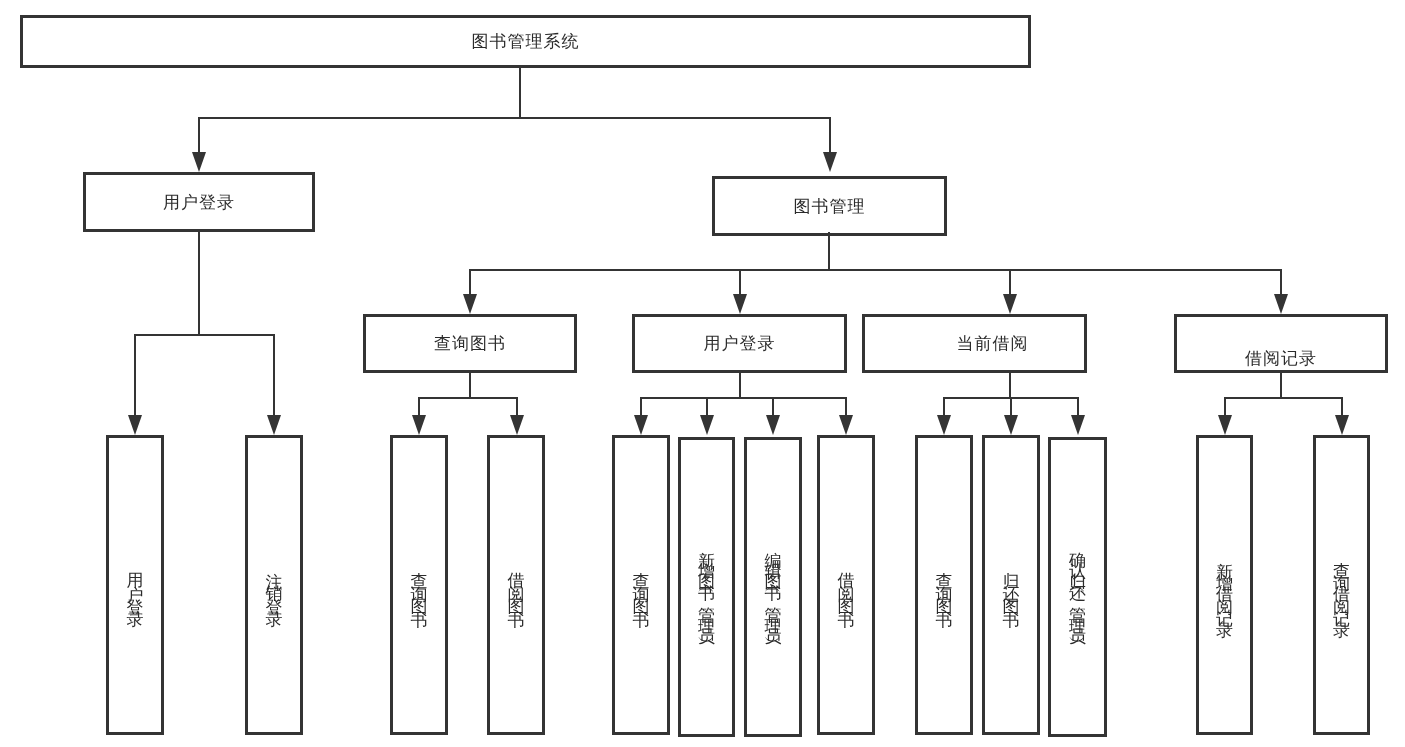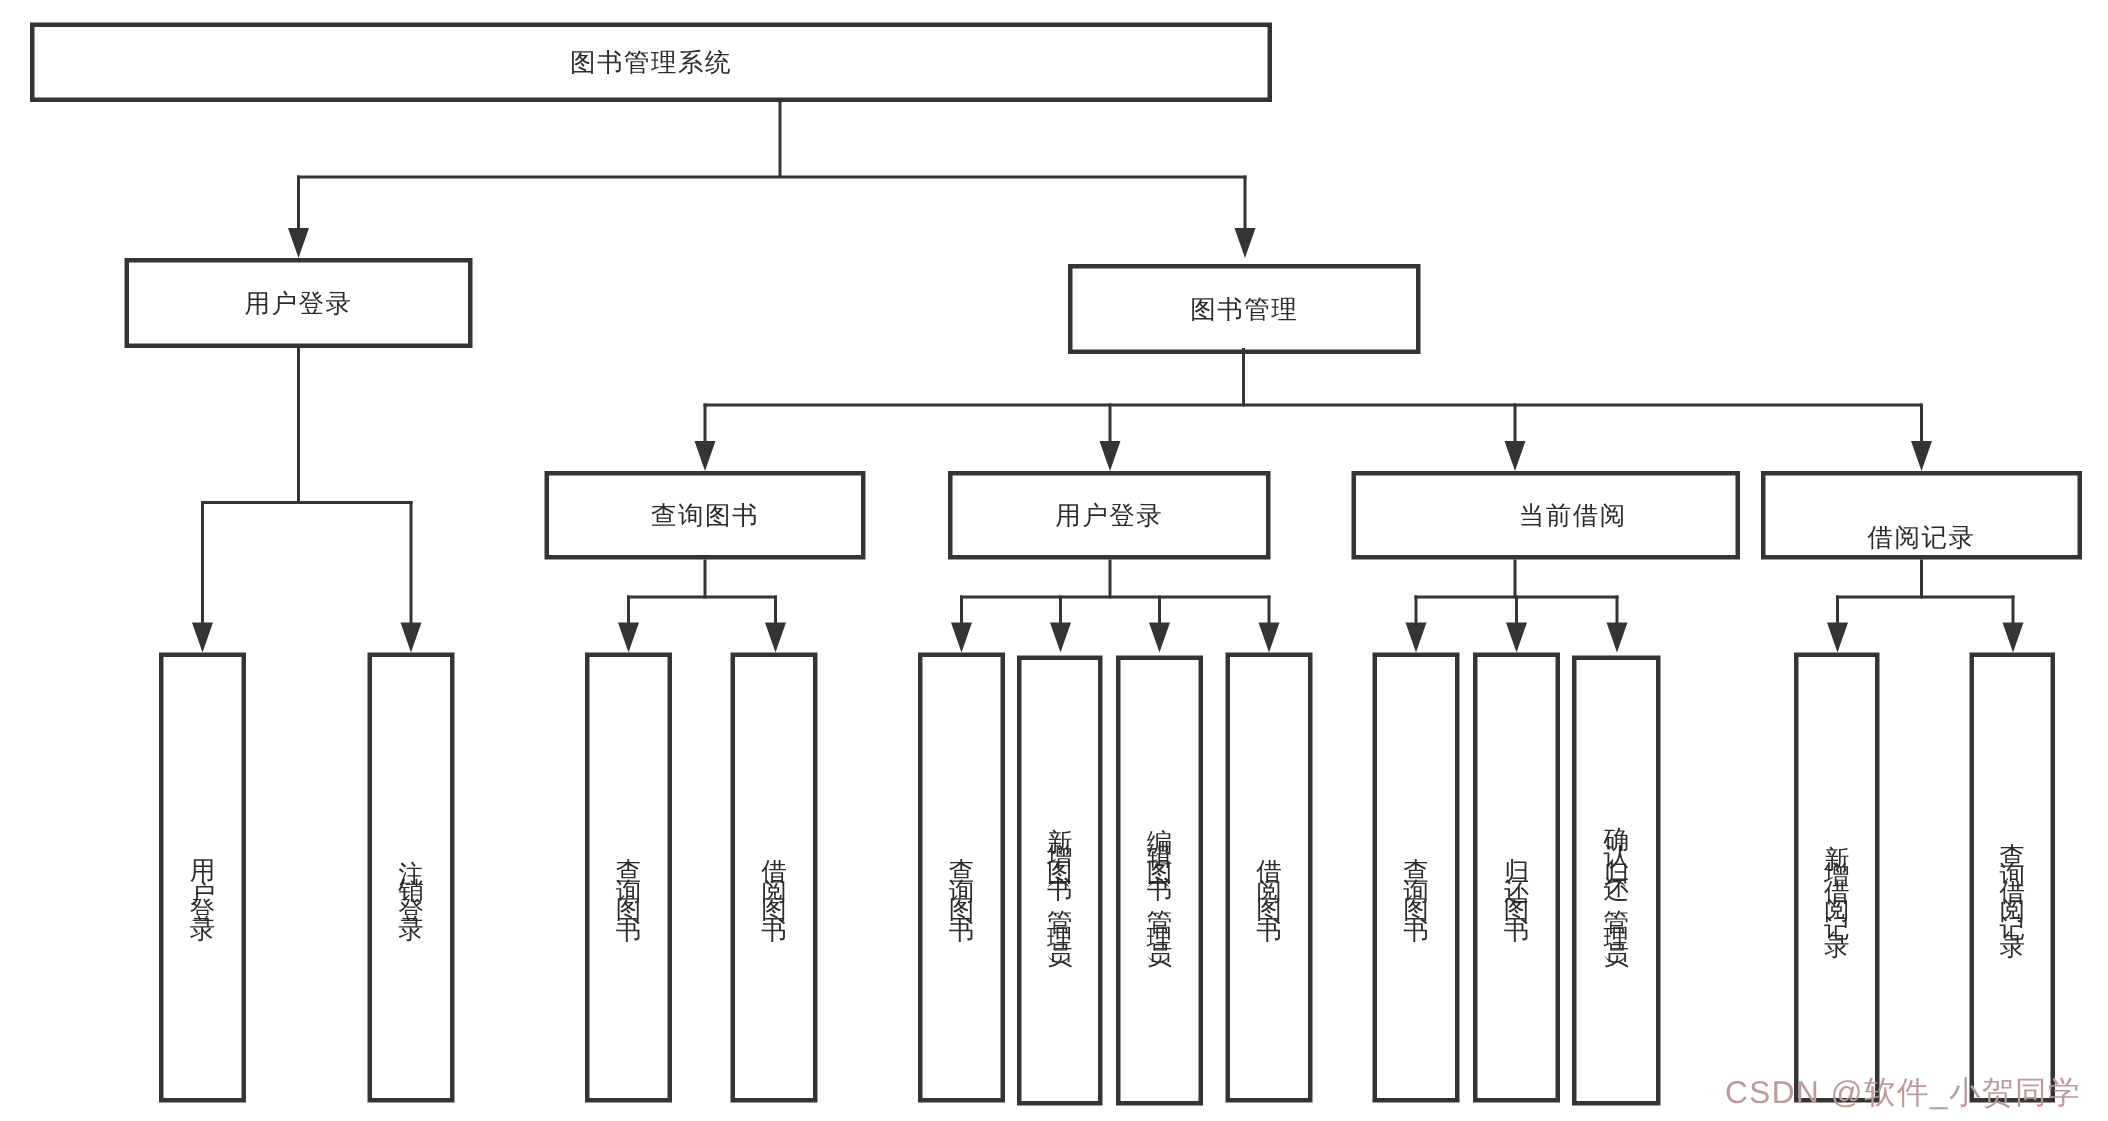--- a/index.html
+++ b/index.html
@@ -30,21 +30,21 @@
   .watermark{
     position:absolute;font-size:21px;letter-spacing:1px;
     color:#bc9a9a;white-space:nowrap;z-index:5;
   }
 </style>
 </head>
 <body>
 
 <div class="stage">
 
-  <div class="node" style="left:20px;top:15px;width:828px;height:53px;">
+  <div class="node" style="left:20px;top:15px;width:1011px;height:53px;">
     <span>图书管理系统</span>
   </div>
 
   <i class="ln" style="left:519px;top:68px;width:2px;height:50px;"></i>
   <i class="ln" style="left:198px;top:117px;width:633px;height:2px;"></i>
   <i class="ln" style="left:198px;top:117px;width:2px;height:40px;"></i>
   <i class="ar" style="left:192px;top:152px;"></i>
   <i class="ln" style="left:829px;top:117px;width:2px;height:40px;"></i>
   <i class="ar" style="left:823px;top:152px;"></i>
 
@@ -72,21 +72,21 @@
   <i class="ar" style="left:1003px;top:294px;"></i>
   <i class="ln" style="left:1280px;top:269px;width:2px;height:27px;"></i>
   <i class="ar" style="left:1274px;top:294px;"></i>
 
   <div class="node" style="left:363px;top:314px;width:214px;height:59px;">
     <span>查询图书</span>
   </div>
   <div class="node" style="left:632px;top:314px;width:215px;height:59px;">
     <span>用户登录</span>
   </div>
-  <div class="node" style="left:901px;top:314px;width:259px;height:59px;padding-left:36px;">
+  <div class="node" style="left:862px;top:314px;width:225px;height:59px;padding-left:36px;">
     <span>当前借阅</span>
   </div>
   <div class="node" style="left:1174px;top:314px;width:214px;height:59px;align-items:flex-end;">
     <span>借阅记录</span>
   </div>
 
   <i class="ln" style="left:469px;top:373px;width:2px;height:26px;"></i>
   <i class="ln" style="left:418px;top:397px;width:100px;height:2px;"></i>
   <i class="ln" style="left:418px;top:397px;width:2px;height:20px;"></i>
   <i class="ar" style="left:412px;top:415px;"></i>
@@ -157,15 +157,14 @@
     <span>确认归还（管理员）</span>
   </div>
 
   <div class="vleaf" style="left:1196px;top:435px;width:57px;height:300px;letter-spacing:12px;">
     <span>新增借阅记录</span>
   </div>
   <div class="vleaf" style="left:1313px;top:435px;width:57px;height:300px;letter-spacing:12px;">
     <span>查询借阅记录</span>
   </div>
 
-  <div class="watermark" style="left:1150px;top:714px;">CSDN @软件_小贺同学</div>
 
 </div>
 
 </body></html>

